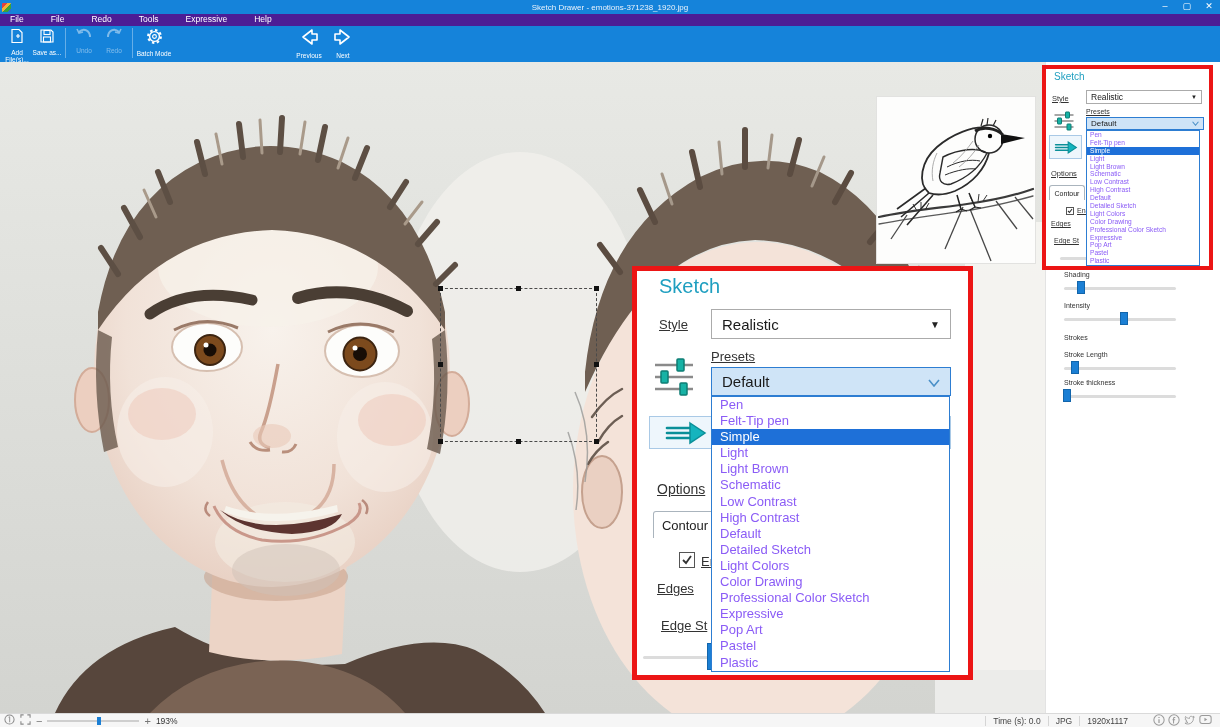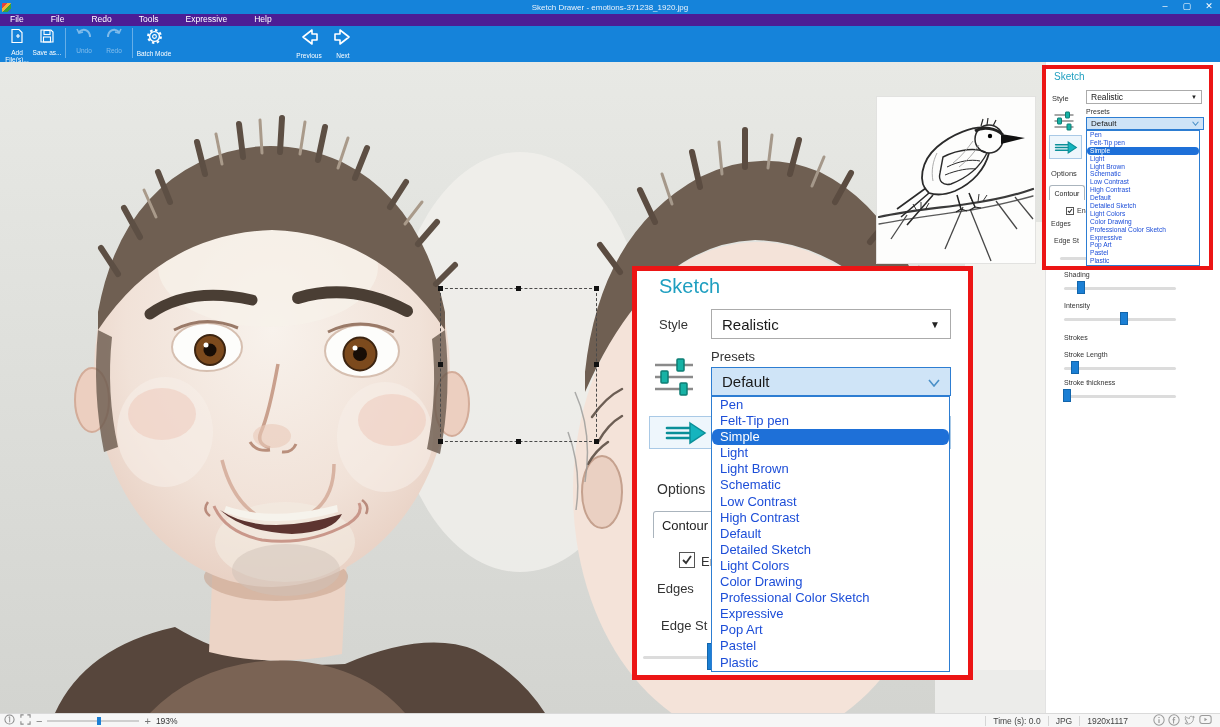--- a/index.html
+++ b/index.html
@@ -33,28 +33,28 @@
   .h-ml{left:-3px;top:50%;margin-top:-3px}.h-mr{right:-3px;top:50%;margin-top:-3px}
   .h-bl{left:-3px;bottom:-3px}.h-bm{left:50%;margin-left:-3px;bottom:-3px}.h-br{right:-3px;bottom:-3px}
 
   .bird-thumb { position:absolute; left:876px; top:34px; width:160px; height:168px; background:#fdfdfc; border:1px solid #e2e2e0; }
 
   
   .teal { color:#1f9fc0; }
   .combo { position:absolute; display:flex; align-items:center; background:#fff; border:1px solid #ababab; color:#1a1a1a; }
   .combo.open { background:#cfe4f7; border:1px solid #2d7dd2; }
   .preset-dropdown { position:absolute; background:#fff; border:1.5px solid #2d7dd2; z-index:6; overflow:hidden; }
-  .preset-option { color:#1d4ed8; white-space:nowrap; }
-  .preset-option.selected { background:#1e70d8; color:#fff;border-radius:6px; }
+  .preset-option { color:#8b5cf6; white-space:nowrap; }
+  .preset-option.selected { background:#1e70d8; color:#fff; }
   .apply-btn { position:absolute; background:#eef6fc; border:1px solid #a9c9e6; display:flex; align-items:center; z-index:1; }
   .tab { position:absolute; background:#fff; border:1px solid #aab4bd; border-bottom:none; border-radius:3px 3px 0 0; display:flex; align-items:center; justify-content:center; color:#222; }
   .hslider { position:absolute; }
   .hslider .track { position:absolute; left:0; right:0; top:50%; height:3px; margin-top:-1px; background:#dcdcdc; border-radius:2px; }
   .hslider .handle { position:absolute; background:#1b7fd4; border:1px solid #1265ab; }
-  .lbl { position:absolute; color:#333; }
+  .lbl { position:absolute; color:#333;text-decoration:underline; }
   .cbx { position:absolute; background:#fff; border:1.5px solid #555; display:flex; align-items:center; justify-content:center; }
 
   
   .overlay-panel { position:absolute; left:632px; top:266px; width:341px; height:414px; border:5px solid #ec1515; background:#fff; z-index:20; }
   .overlay-panel .sketch-title { position:absolute; left:22px; top:4px; font-size:20px; }
   .ov-style-label { left:22px; top:46px; font-size:13px; }
   .ov-style-combo { left:74px; top:38px; width:240px; height:30px; font-size:15px; padding:0 10px; }
   .ov-presets-label { left:74px; top:78px; font-size:13px; }
   .ov-presets-combo { left:74px; top:96px; width:240px; height:29px; font-size:15px; padding:0 10px; z-index:7; }
   .ov-dropdown { left:74px; top:125px; width:239px; }

